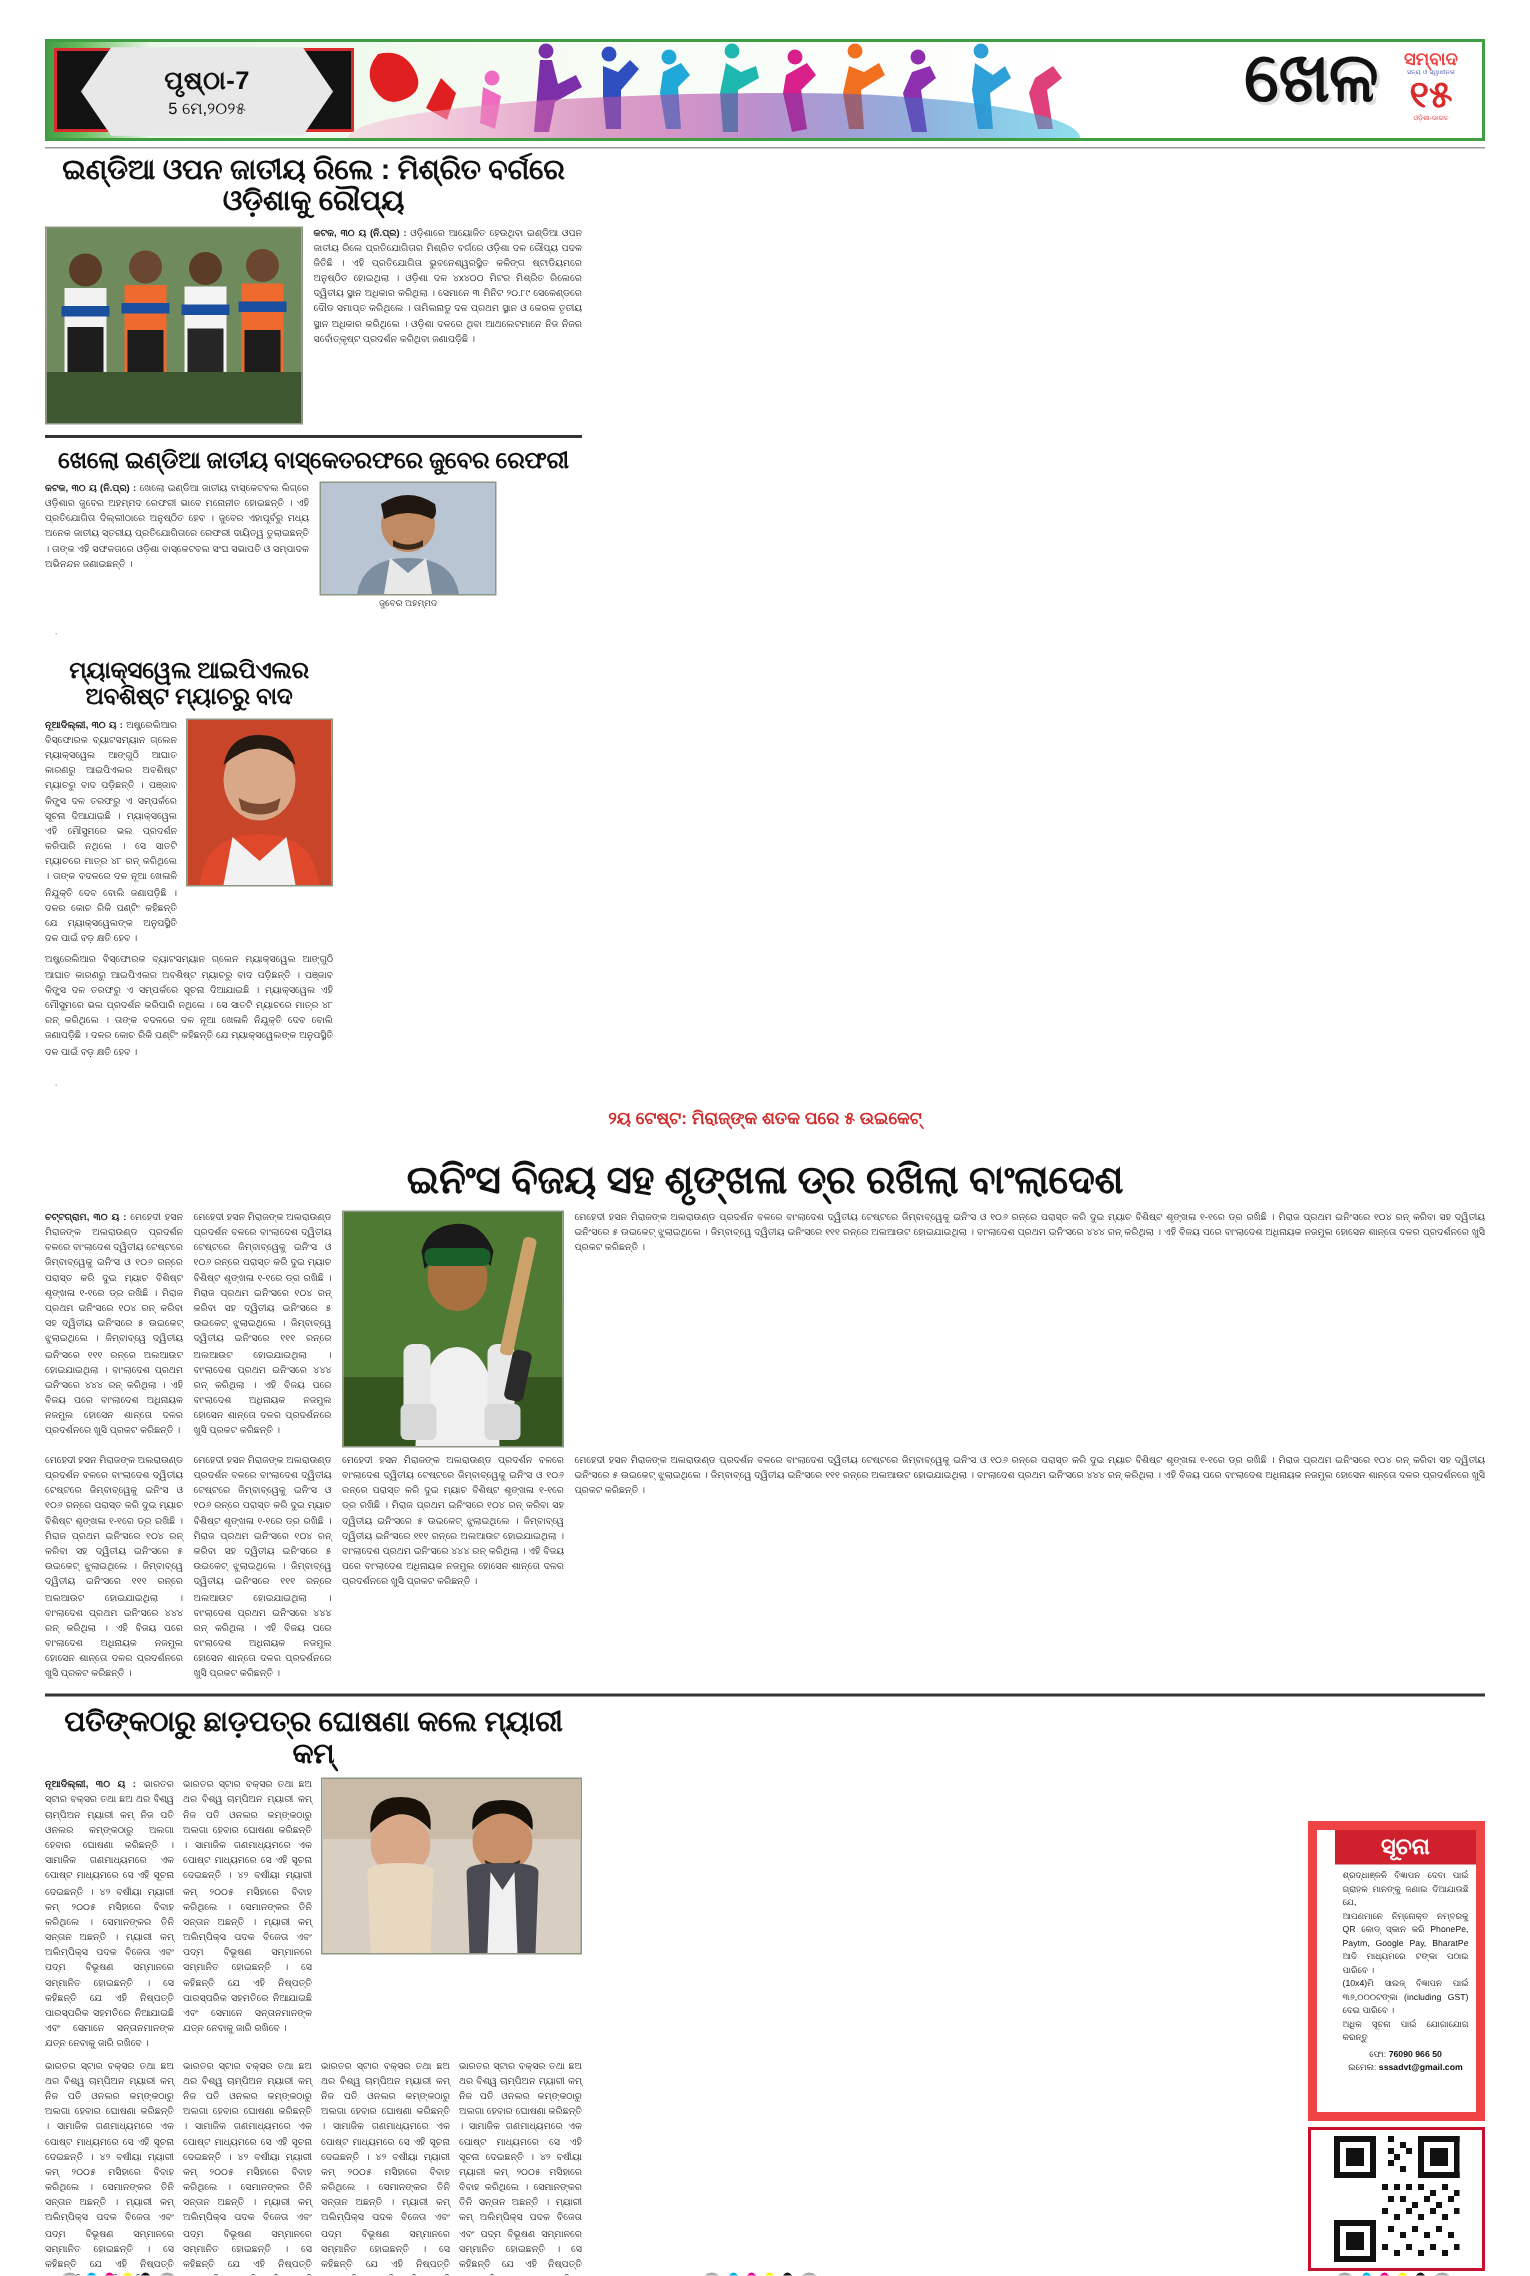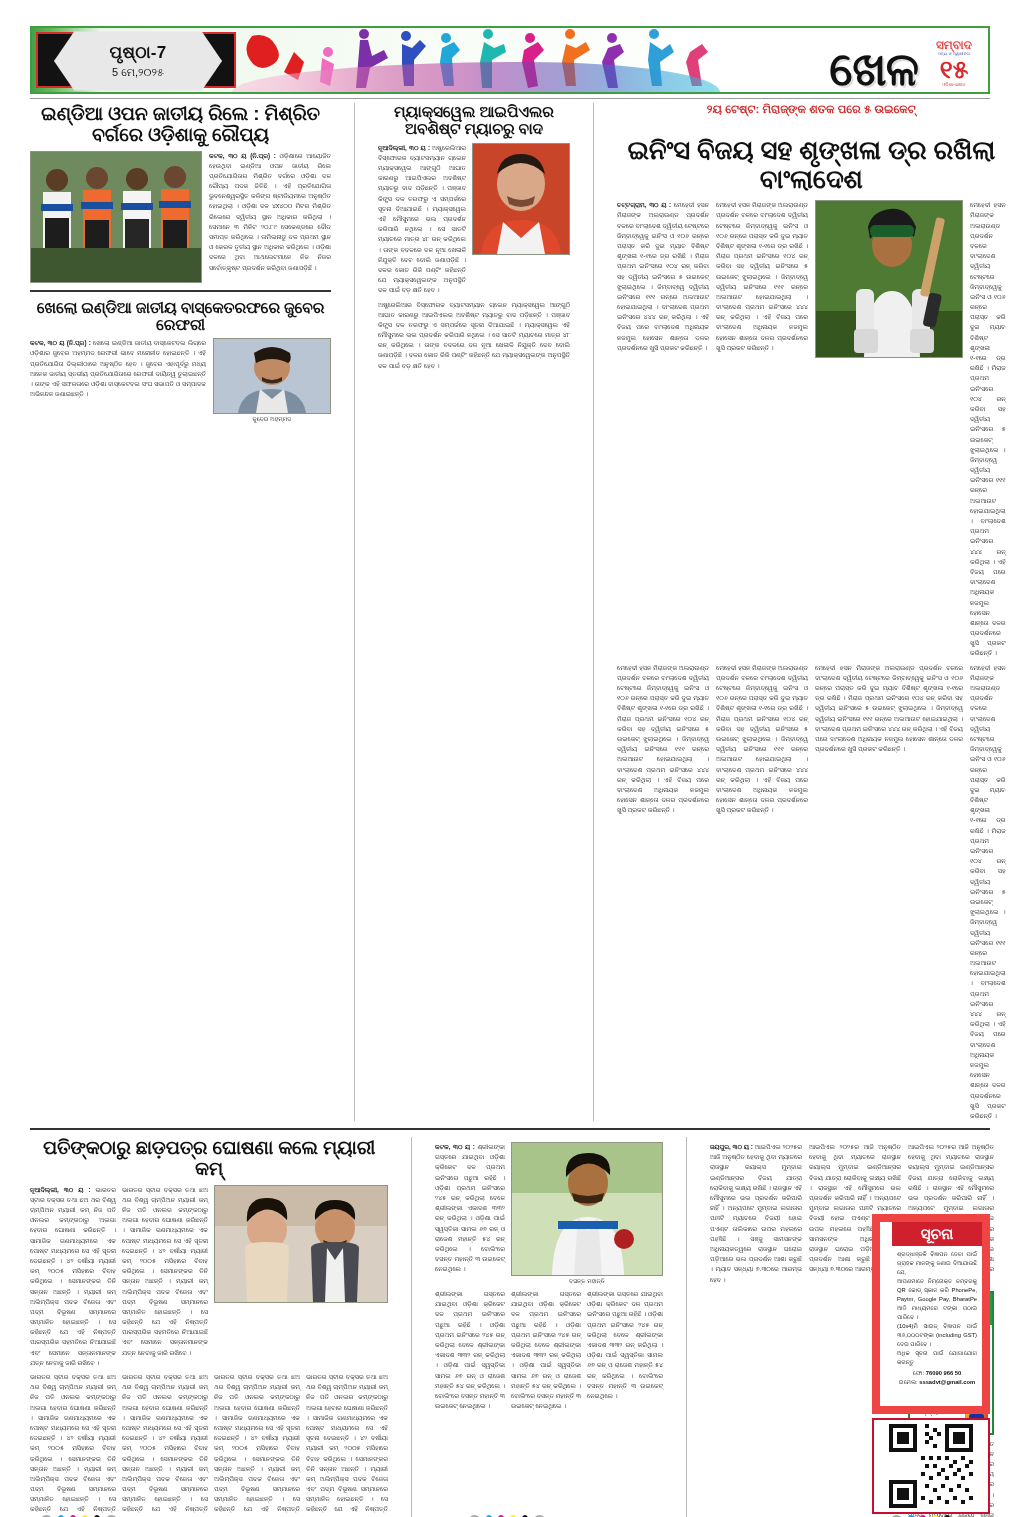--- a/index.html
+++ b/index.html
@@ -35,34 +35,34 @@
     position:absolute; left:22px; top:1px; width:168px; height:64px; z-index:6;
     background:#e8e8e8;
     clip-path:polygon(0% 50%, 12% 4%, 88% 4%, 100% 50%, 88% 96%, 12% 96%);
     border:1px solid #bdbdbd;
     display:flex; flex-direction:column; align-items:center; justify-content:center;
   }
   .nameplate .np1 { font-size:17px; font-weight:bold; color:#111; letter-spacing:.3px; }
   .nameplate .np2 { font-size:11px; color:#111; margin-top:3px; }
   .mast-right {
     flex:1; border:2px solid #3f9d42; border-left:none; background:#fff;
-    display:flex; align-items:flex-end; justify-content:flex-end; padding-right:6px; gap:8px;
+    display:flex; align-items:flex-start; justify-content:flex-end; padding-right:6px; gap:8px;
   }
   .mast-title { font-size:46px; font-weight:bold; color:#111; line-height:1;
     text-shadow:2px 2px 0 #ddd; letter-spacing:-1px; }
   .mast-logo { width:56px; height:58px; display:flex; flex-direction:column; align-items:center; justify-content:center; }
   .mast-logo .lg-top { font-size:12px; color:#ef4444; font-weight:bold; line-height:1; }
   .mast-logo .lg-sub { font-size:4px; color:#2b3f9c; letter-spacing:.2px; }
   .mast-logo .lg-mid { font-size:25px; color:#d92b2b; font-weight:bold; line-height:1.05; }
   .mast-logo .lg-bot { font-size:4.5px; color:#d92b2b; }
   .rule-under-mast { margin:0 30px; border-top:1px solid #999; }
 
   
   .news { margin:4px 30px 0 30px; position:relative; }
-  .cols { display:flex; gap:16px; }
+  .cols { display:flex; gap:16px;flex-direction:column; }
   .vrule { width:1px; background:#bbb; margin:0 7px; flex:0 0 1px; }
   .hrule-thick { border-top:2px solid #333; margin:7px 0; }
 
   .hl { font-weight:bold; color:#111; text-align:center; line-height:1.12; letter-spacing:-.2px; }
   .hl-xl { font-size:26px; }
   .hl-lg { font-size:19px; }
   .hl-md { font-size:15.5px; }
   .kicker { text-align:center; color:#d02b2b; font-weight:bold; font-size:11.5px; margin-bottom:20px; }
 
   .body-txt { font-size:6.3px; line-height:1.62; text-align:justify; color:#1a1a1a; hyphens:auto; }
@@ -81,21 +81,21 @@
   .ipl-ad { border:2px solid #1f8a3d; margin-top:6px; background:#fff; }
   .ipl-hd { background:#1f9d43; color:#fff; font-size:10.5px; font-weight:bold; text-align:center; padding:3px 2px; }
   .ipl-teams { color:#d02b2b; font-weight:bold; font-size:13px; text-align:center; padding:4px 2px 1px; }
   .ipl-foot { display:flex; align-items:center; justify-content:center; gap:6px; padding:1px 4px 5px; }
   .ipl-venue { font-size:8.5px; color:#222; }
   .ipl-badge { width:40px; height:20px; background:radial-gradient(circle at 30% 40%, #ffd24d, #f08a1f 55%, #d4481b 85%);
     border-radius:4px; position:relative; }
   .ipl-badge::after { content:""; position:absolute; left:4px; bottom:2px; right:4px; height:5px; background:#14329b; border-radius:2px; }
 
   
-  .notice { border:8px solid #ef4444; background:#fff; display:flex; flex-direction:column;padding-left:12px; }
+  .notice { border:6px solid #ef4444; background:#fff; display:flex; flex-direction:column;padding-left:12px; }
   .notice-hd { background:#d0202e; color:#fff; font-weight:bold; font-size:15px; text-align:center; padding:3px; }
   .notice-body { font-size:5.8px; line-height:1.55; text-align:justify; padding:4px 5px; color:#111; }
   .notice-phone { font-weight:bold; color:#111; }
 
   
   .cmyk-row { position:absolute; left:0; right:0; bottom:6px; height:22px; }
   .cmyk-group { position:absolute; display:flex; align-items:center; gap:4px; }
   .cmyk-group span { display:block; border-radius:50%; }
   .dot-gray { width:13px; height:13px; background:#a9a9a9; }
   .dot-c { width:8px; height:13px; background:#00aeef; border-radius:50%; }

